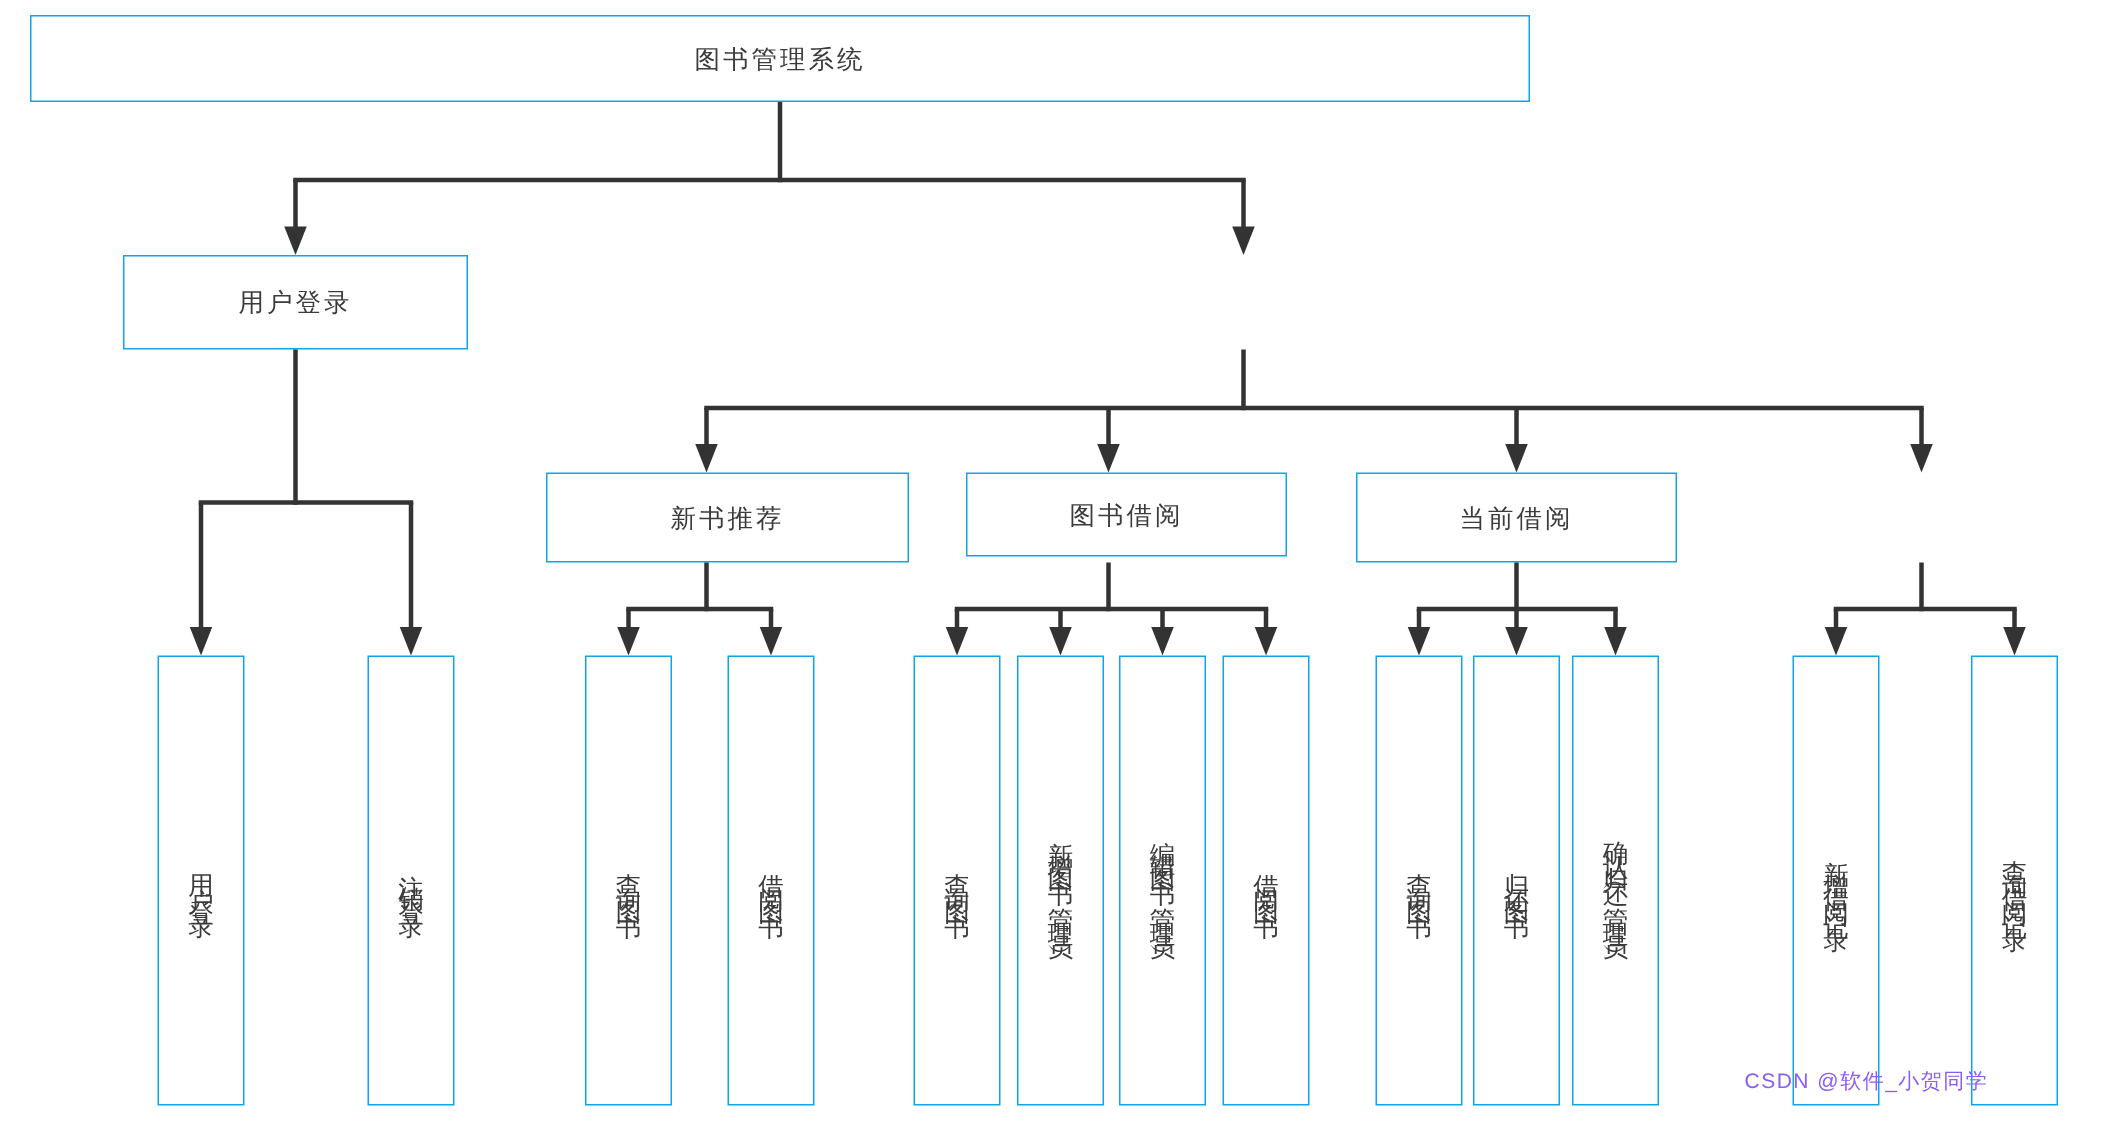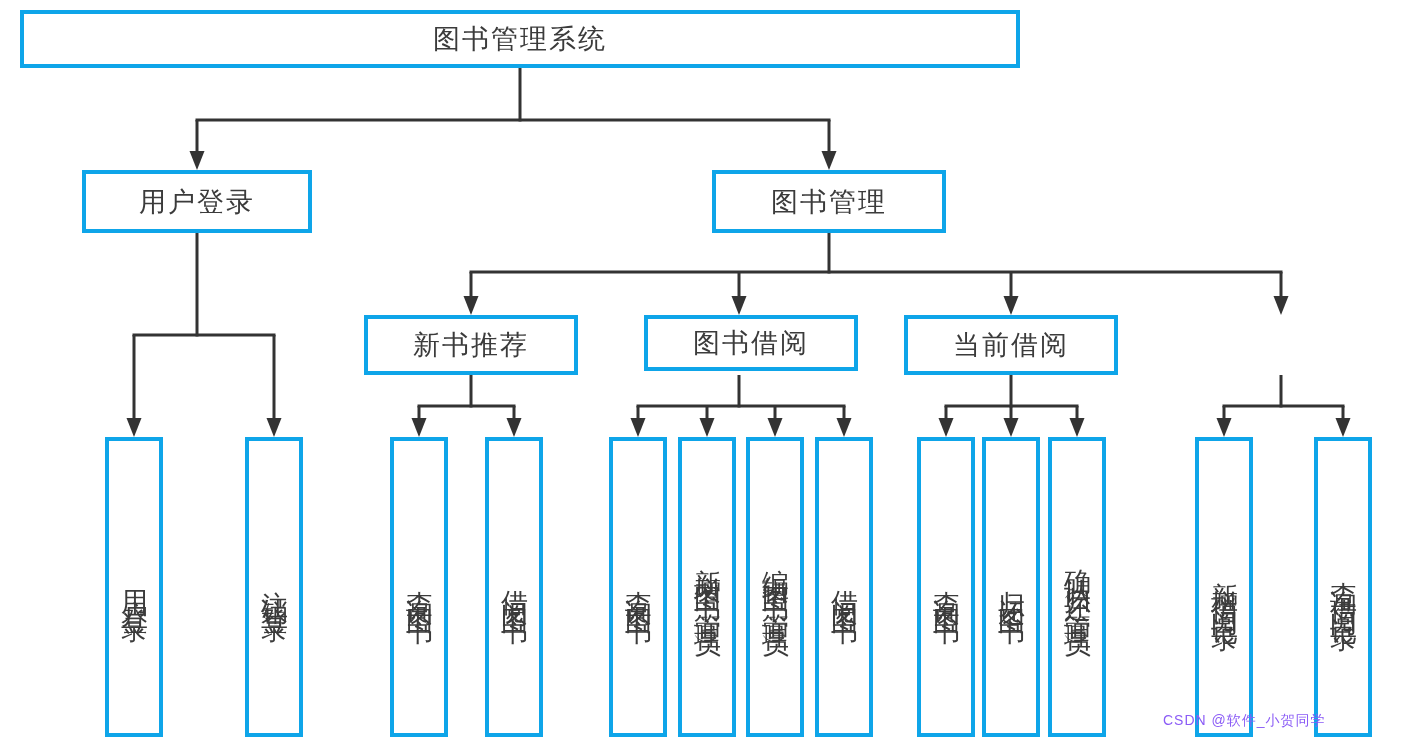--- a/index.html
+++ b/index.html
@@ -21,25 +21,25 @@
     top: 0;
     width: 1405px;
     height: 747px;
     pointer-events: none;
     z-index: 2;
   }
   .node {
     position: absolute;
     box-sizing: border-box;
     background: #ffffff;
-    border: 4px solid #0ea5e9;
+    border: 1px solid #0ea5e9;
     display: flex;
     align-items: center;
     justify-content: center;
-    font-size: 27px;
+    font-size: 17px;
     color: #3b3b3b;
     letter-spacing: 2px;
     z-index: 1;
     white-space: nowrap;
   }
   .leaf {
     writing-mode: vertical-rl;
     text-orientation: mixed;
     letter-spacing: 9px;
     line-height: 1;
@@ -125,23 +125,22 @@
       <polygon points="1003.5,418 1018.5,418 1011,437"></polygon>
       <polygon points="1069.5,418 1084.5,418 1077,437"></polygon>
       <polygon points="1216.5,418 1231.5,418 1224,437"></polygon>
       <polygon points="1335.5,418 1350.5,418 1343,437"></polygon>
     </g>
   </svg>
 
   <div class="node" style="left:20px; top:10px; width:1000px; height:58px;">图书管理系统</div>
 
   <div class="node" style="left:82px; top:170px; width:230px; height:63px;">用户登录</div>
-  <div class="node" style="left:712px; top:170px; width:234px; height:63px;">图书管理</div>
 
-  <div class="node" style="left:364px; top:315px; width:214px; height:60px;">新书推荐</div>
+  <div class="node" style="left:364px; top:315px; width:242px; height:60px;">新书推荐</div>
   <div class="node" style="left:644px; top:315px; width:214px; height:56px;">图书借阅</div>
   <div class="node" style="left:904px; top:315px; width:214px; height:60px;font-family:Liberation Serif, serif;">当前借阅</div>
 
   <div class="node leaf" style="left:105px; top:437px; width:58px; height:300px;">用户登录</div>
   <div class="node leaf" style="left:245px; top:437px; width:58px; height:300px;">注销登录</div>
 
   <div class="node leaf" style="left:390px; top:437px; width:58px; height:300px;">查询图书</div>
   <div class="node leaf" style="left:485px; top:437px; width:58px; height:300px;">借阅图书</div>
 
   <div class="node leaf" style="left:609px; top:437px; width:58px; height:300px;">查询图书</div>

